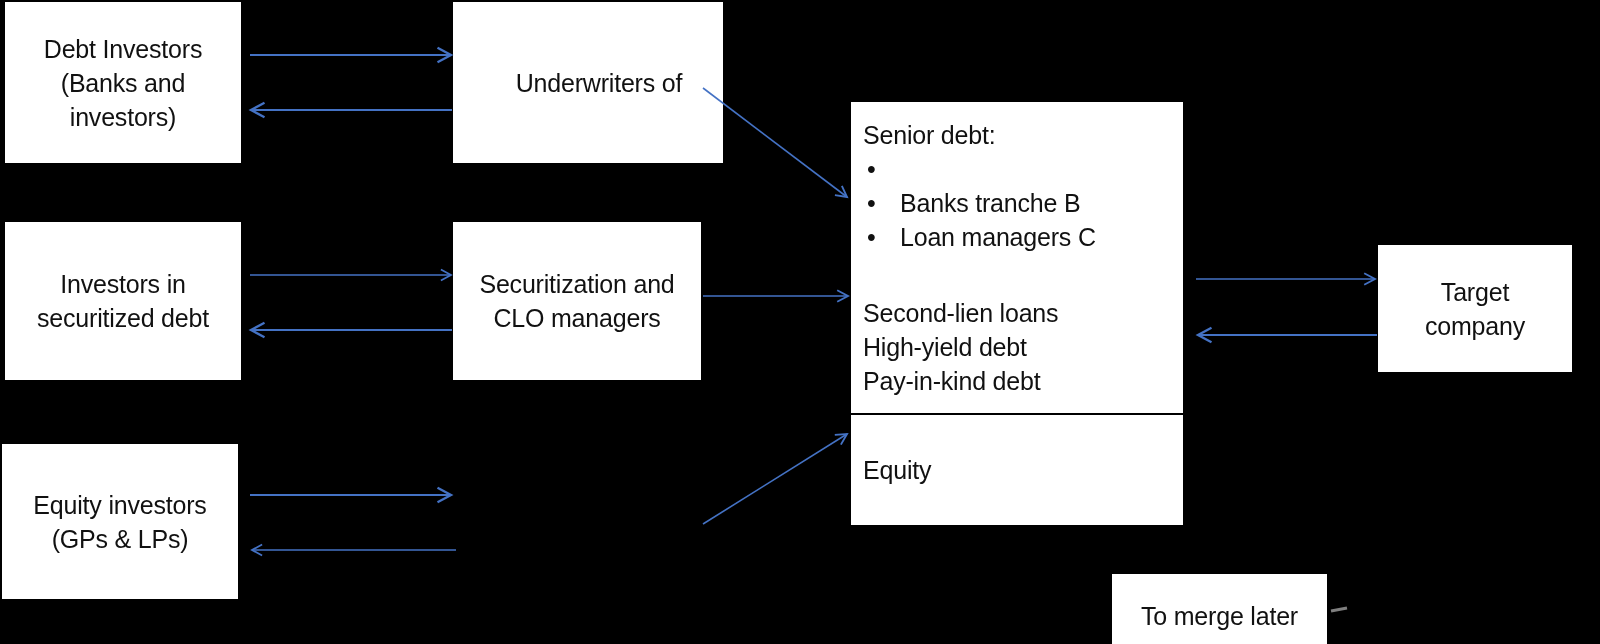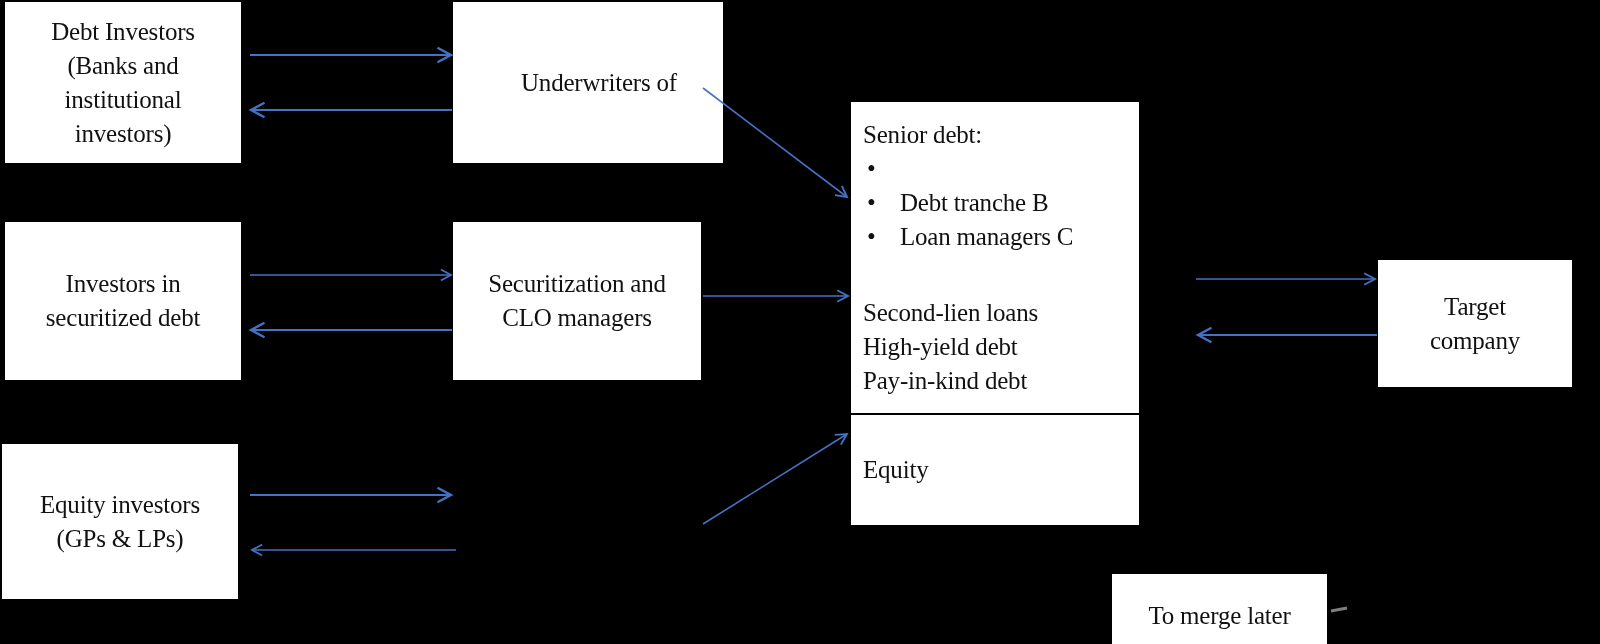--- a/index.html
+++ b/index.html
@@ -7,40 +7,40 @@
     --box-fill:#ffffff;
     --text-color:#111111;
     --arrow-color:#4472C4;
     --dash-color:#7f7f7f;
     --divider-color:#000000;
   }
   html,body{margin:0;padding:0;background:var(--background);}
   .stage{
     position:relative;width:1600px;height:644px;overflow:hidden;
     background:var(--background);
-    font-family:Liberation Serif, serif;
+    font-family:Liberation Sans, sans-serif;
     color:var(--text-color);
   }
   .box{
     position:absolute;background:var(--box-fill);color:var(--text-color);
     display:flex;flex-direction:column;align-items:center;justify-content:center;
     text-align:center;font-size:25px;line-height:34px;letter-spacing:-0.2px;
   }
   .box span{display:block;}
   #box-debt-investors{left:5px;top:2px;width:236px;height:161px;}
   #box-underwriters{left:453px;top:2px;width:248px;height:161px;padding-left:22px;}
   #box-securitized-investors{left:5px;top:222px;width:236px;height:158px;}
   #box-securitization{left:453px;top:222px;width:248px;height:158px;}
   #box-equity-investors{left:2px;top:444px;width:236px;height:155px;}
   #box-private-equity{left:455px;top:446px;width:243px;height:153px;}
-  #box-target{left:1378px;top:260px;width:194px;height:127px;}
+  #box-target{left:1378px;top:245px;width:194px;height:127px;}
   #box-merge{left:1112px;top:574px;width:215px;height:84px;}
 
   #box-central{
-    position:absolute;left:851px;top:102px;width:288px;height:423px;
+    position:absolute;left:851px;top:102px;width:332px;height:423px;
     background:var(--box-fill);color:var(--text-color);
     display:flex;flex-direction:column;
     font-size:25px;line-height:34px;letter-spacing:-0.2px;
   }
   .debt-section{flex:0 0 311px;box-sizing:border-box;padding:16px 6px 0 12px;text-align:left;}
   .bullet-row{display:flex;}
   .bullet-glyph{flex:0 0 37px;padding-left:4px;box-sizing:border-box;}
   .section-gap{height:42px;}
   .equity-section{
     flex:1;border-top:2px solid var(--divider-color);
@@ -53,21 +53,20 @@
   .gray-dash{stroke:var(--dash-color);fill:none;}
 </style>
 </head>
 <body>
 
 <div class="stage">
 
   <div class="box" id="box-debt-investors">
     <span>Debt Investors</span>
     <span>(Banks and</span>
-    <span>institutional</span>
     <span>investors)</span>
   </div>
 
   <div class="box" id="box-underwriters">
     <span>Underwriters of</span>
   </div>
 
   <div class="box" id="box-securitization">
     <span>Securitization and</span>
     <span>CLO managers</span>
@@ -85,21 +84,21 @@
 
 
   <div id="box-central">
     <div class="debt-section">
       <div>Senior debt:</div>
       <div class="bullet-row">
         <span class="bullet-glyph">•</span>
       </div>
       <div class="bullet-row">
         <span class="bullet-glyph">•</span>
-        <span>Debt tranche B</span>
+        <span>Banks tranche B</span>
       </div>
       <div class="bullet-row">
         <span class="bullet-glyph">•</span>
         <span>Loan managers C</span>
       </div>
       <div class="section-gap"></div>
       <div>Second-lien loans</div>
       <div>High-yield debt</div>
       <div>Pay-in-kind debt</div>
     </div>

